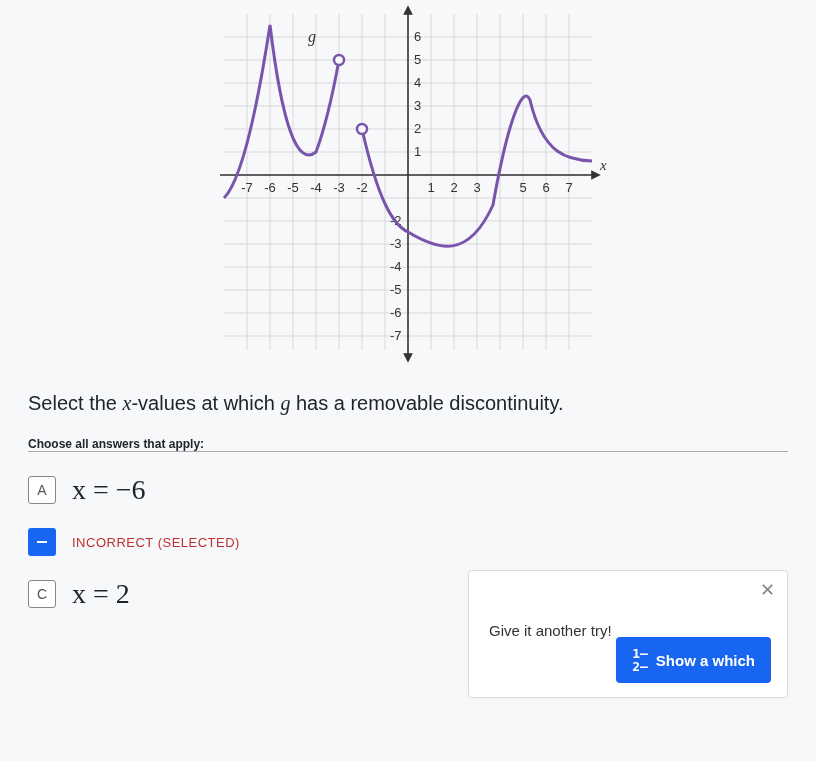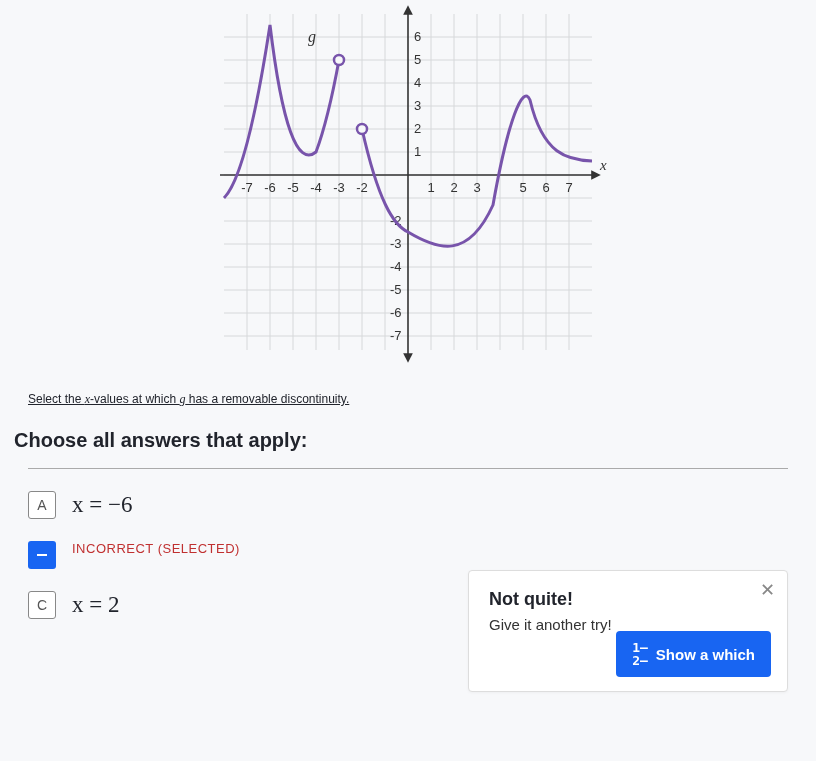--- a/index.html
+++ b/index.html
@@ -13,32 +13,31 @@
     color: #21242c;
   }
   .graph-area {
     width: 400px;
     height: 370px;
     margin: 0 auto 20px auto;
     position: relative;
   }
   .graph-area svg { display:block; }
   .question {
-    font-size: 12px;
+    font-size: 20px;
     padding: 0 28px;
     margin-top: 22px;
     margin-bottom: 22px;
-    text-decoration: underline;
   }
   .mathit { font-family: "Times New Roman", serif; font-style: italic; }
   .instruct {
-    font-size: 20px;
-    padding: 0 14px;
+    font-size: 12px;
+    padding: 0 28px;
     font-weight: 600;
-    margin-bottom: 16px;
+    margin-bottom: 0;
   }
   .divider {
     border: none;
     border-top: 1px solid #aaa;
     margin: 0 28px 22px 28px;
   }
   .answers {
     padding: 0 28px;
     position: relative;
   }
@@ -59,21 +58,21 @@
   }
   .minus-box {
     width: 28px; height: 28px;
     background: #1865f2;
     border-radius: 3px;
     display:flex; align-items:center; justify-content:center;
     color:#fff;
   }
   .answer-text {
     font-family: "Times New Roman", serif;
-    font-size: 23px;
+    font-size: 28px;
   }
   .incorrect-stack { display:flex; flex-direction:column; gap:6px; }
   .incorrect-label {
     color: #c03030;
     font-size: 13px;
     letter-spacing: 0.5px;
     font-family: -apple-system, BlinkMacSystemFont, "Segoe UI", Arial, sans-serif;
   }
   .feedback {
     position: absolute;
@@ -84,21 +83,21 @@
     border: 1px solid #ddd;
     border-radius: 4px;
     padding: 18px 20px 58px 20px;
     box-shadow: 0 1px 3px rgba(0,0,0,0.04);
   }
   .feedback .close {
     position:absolute; top:10px; right:12px;
     color:#888; font-size:18px; line-height:1;
   }
   .feedback h3 { font-size:18px; margin-bottom:6px; font-weight:700; }
-  .feedback p { font-size:15px; color:#333; }
+  .feedback p { font-size:15px; color:#333;margin-top:33px; }
   .show-step {
     position:absolute;
     right: 16px;
     bottom: 14px;
     background:#1865f2;
     color:#fff;
     border:none;
     border-radius:4px;
     padding:10px 16px;
     font-size:15px;
@@ -205,21 +204,21 @@
 
 <div class="answers">
 
   <div class="answer-row">
     <div class="letter-box">
       <span>A</span>
     </div>
     <span class="answer-text">x = −6</span>
   </div>
 
-  <div class="answer-row" style="align-items:flex-start;">
+  <div class="answer-row" style="align-items:center;">
     <div class="minus-box">
       <svg width="14" height="14" viewBox="0 0 14 14">
           <rect x="2" y="6" width="10" height="2" fill="#fff"></rect>
         </svg>
     </div>
     <div class="incorrect-stack">
       <span class="incorrect-label">INCORRECT (SELECTED)</span>
     </div>
   </div>
 
@@ -227,19 +226,18 @@
     <div class="letter-box">
       <span>C</span>
     </div>
     <span class="answer-text">x = 2</span>
   </div>
 
 </div>
 
 <div class="feedback">
   <span class="close">✕</span>
-  <h3>Not quite!</h3>
   <p>Give it another try!</p>
   <button class="show-step">
     <span class="step-icon">1—<br>2—</span>
     <span>Show a which</span>
   </button>
 </div>
 
 </body></html>

